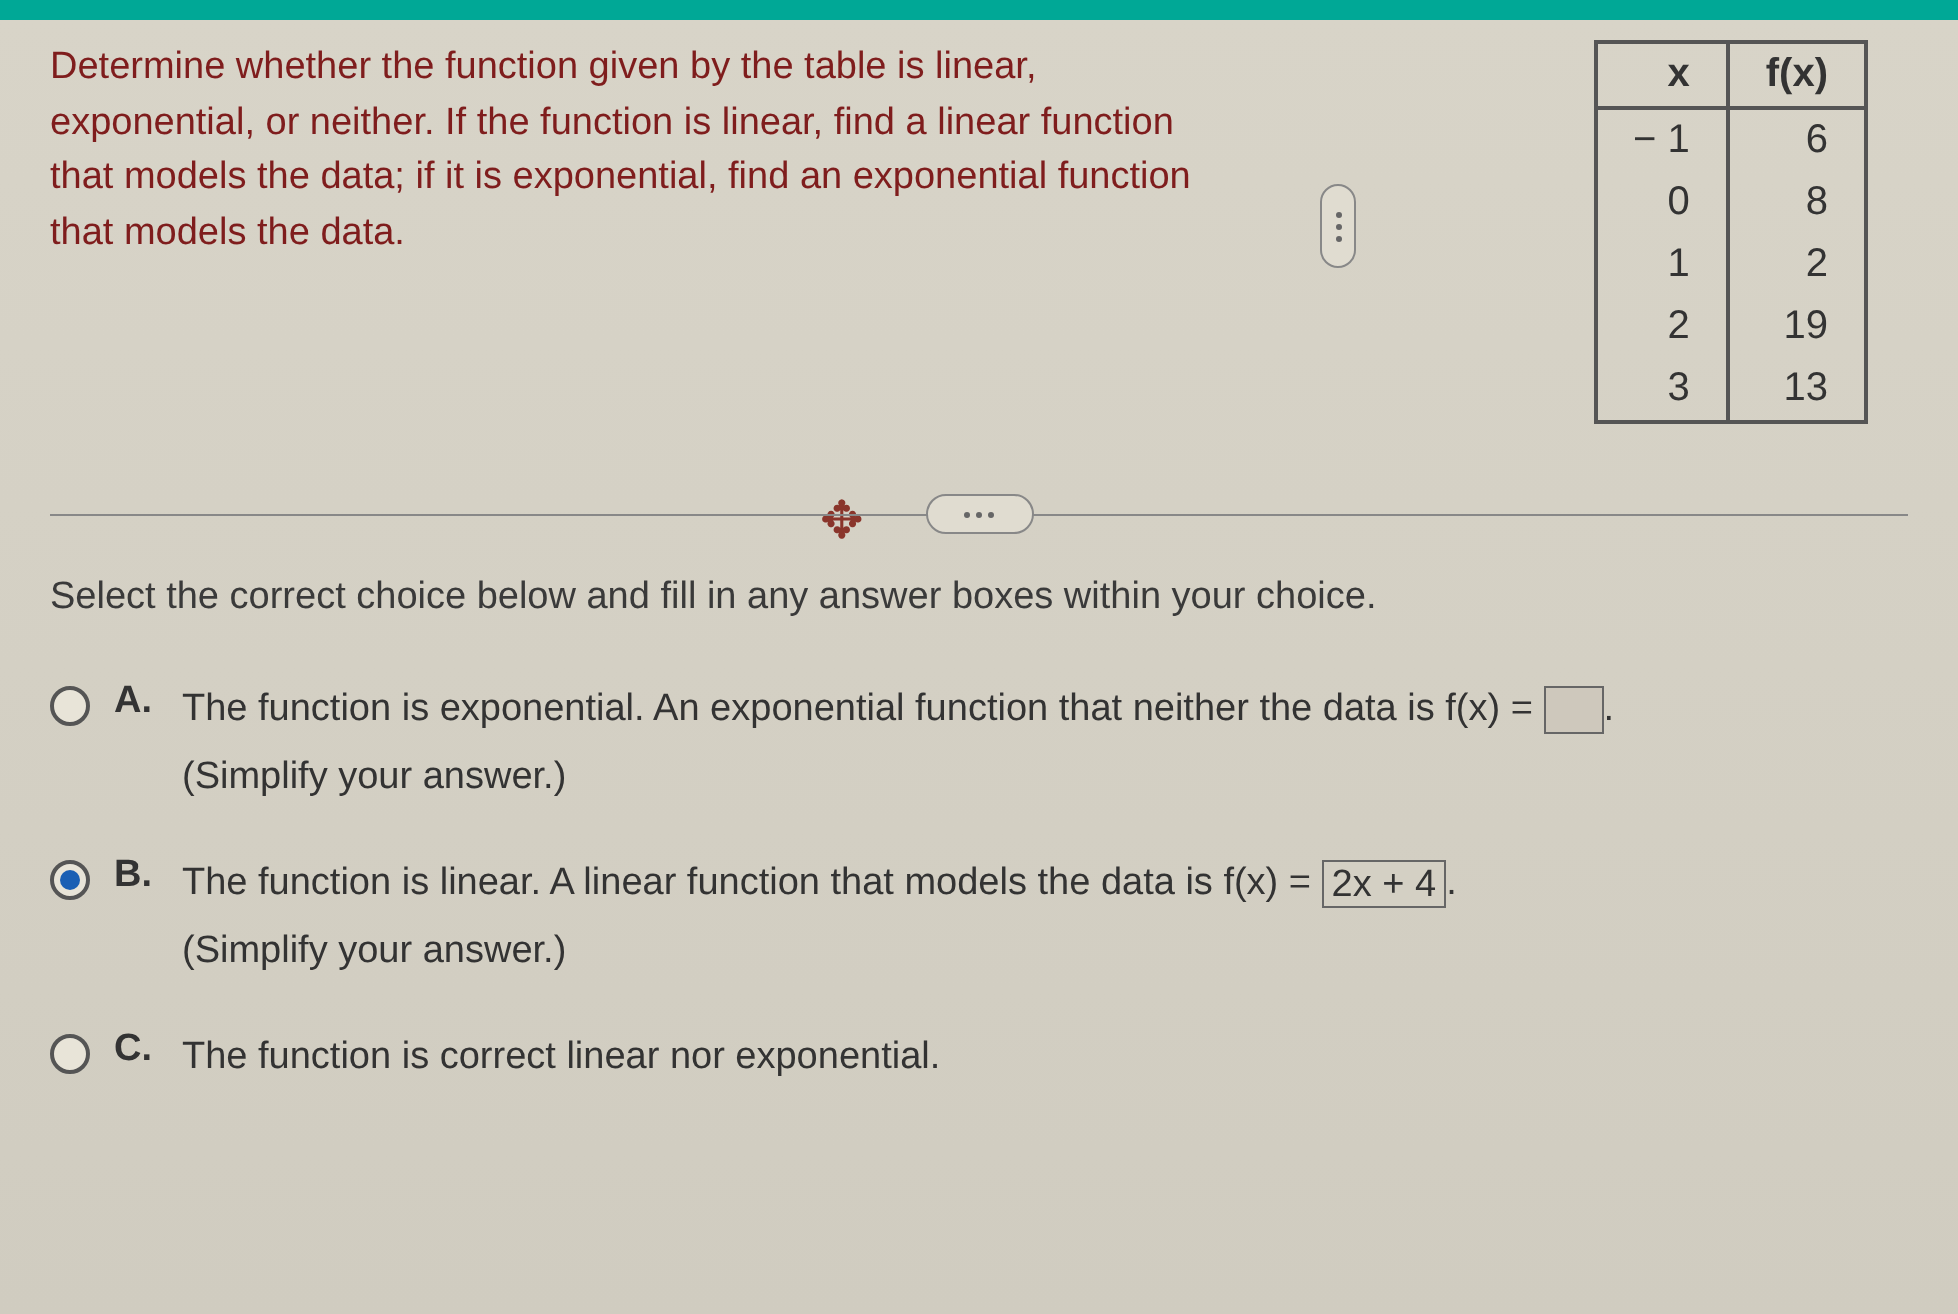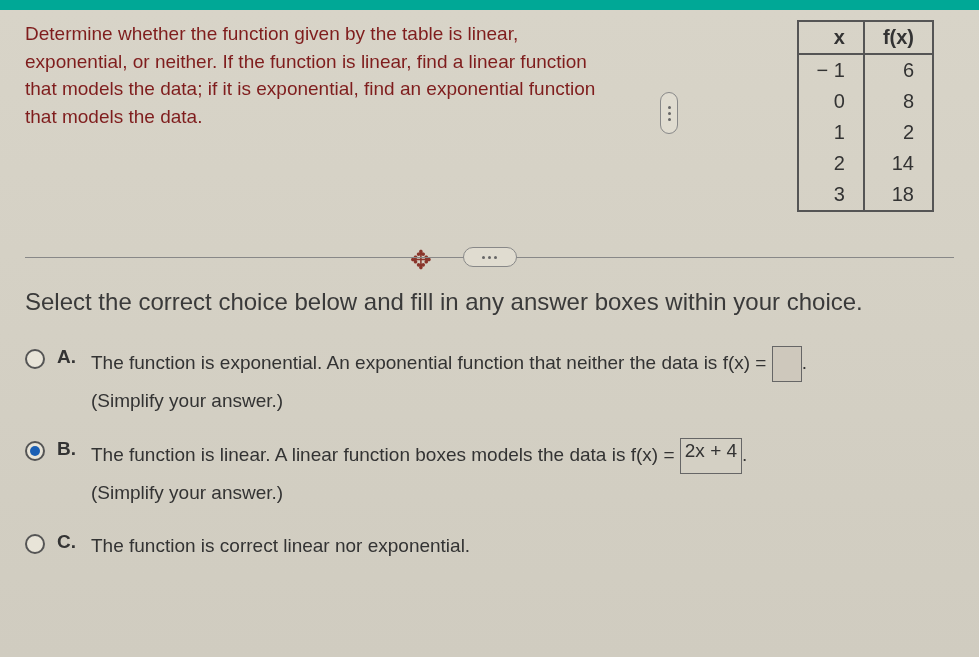--- a/index.html
+++ b/index.html
@@ -99,21 +99,21 @@
       justify-content: center;
       gap: 3px;
     }
     .divider-handle span {
       width: 3px;
       height: 3px;
       background: #666;
       border-radius: 50%;
     }
     .prompt {
-      font-size: 24px;
+      font-size: 19px;
       margin-bottom: 30px;
       color: #3a3a3a;
     }
     .choice {
       display: flex;
       align-items: flex-start;
       margin-bottom: 22px;
       font-size: 19px;
     }
     .radio {
@@ -148,21 +148,21 @@
     }
     .simplify {
       display: block;
       margin-top: 4px;
     }
     .answer-box {
       display: inline-block;
       border: 1px solid #666;
       background: #cec8bc;
       min-width: 30px;
-      height: 36px;
+      height: 24px;
       vertical-align: middle;
       padding: 0 4px;
       line-height: 24px;
       text-align: center;
     }
     .answer-box.filled {
       min-width: 60px;
       background: #d4d0c4;
     }
   </style>
@@ -194,25 +194,25 @@
         <tr>
           <td>0</td>
           <td>8</td>
         </tr>
         <tr>
           <td>1</td>
           <td>2</td>
         </tr>
         <tr>
           <td>2</td>
-          <td>14</td>
+          <td>19</td>
         </tr>
         <tr>
           <td>3</td>
-          <td>18</td>
+          <td>13</td>
         </tr>
       </tbody>
     </table>
   </div>
 
   <div class="move-icon">✥</div>
 
   <div class="divider">
     <div class="divider-handle">
       <span></span>
@@ -229,21 +229,21 @@
     <div class="choice-body">
       <span>The function is exponential. An exponential function that neither the data is f(x) = </span><span class="answer-box"></span><span>.</span>
       <span class="simplify">(Simplify your answer.)</span>
     </div>
   </div>
 
   <div class="choice">
     <div class="radio selected"></div>
     <div class="choice-letter">B.</div>
     <div class="choice-body">
-      <span>The function is linear. A linear function boxes models the data is f(x) = </span><span class="answer-box filled">2x + 4</span><span>.</span>
+      <span>The function is linear. A linear function that models the data is f(x) = </span><span class="answer-box filled">2x + 4</span><span>.</span>
       <span class="simplify">(Simplify your answer.)</span>
     </div>
   </div>
 
   <div class="choice">
     <div class="radio"></div>
     <div class="choice-letter">C.</div>
     <div class="choice-body">
       <span>The function is correct linear nor exponential.</span>
     </div>

